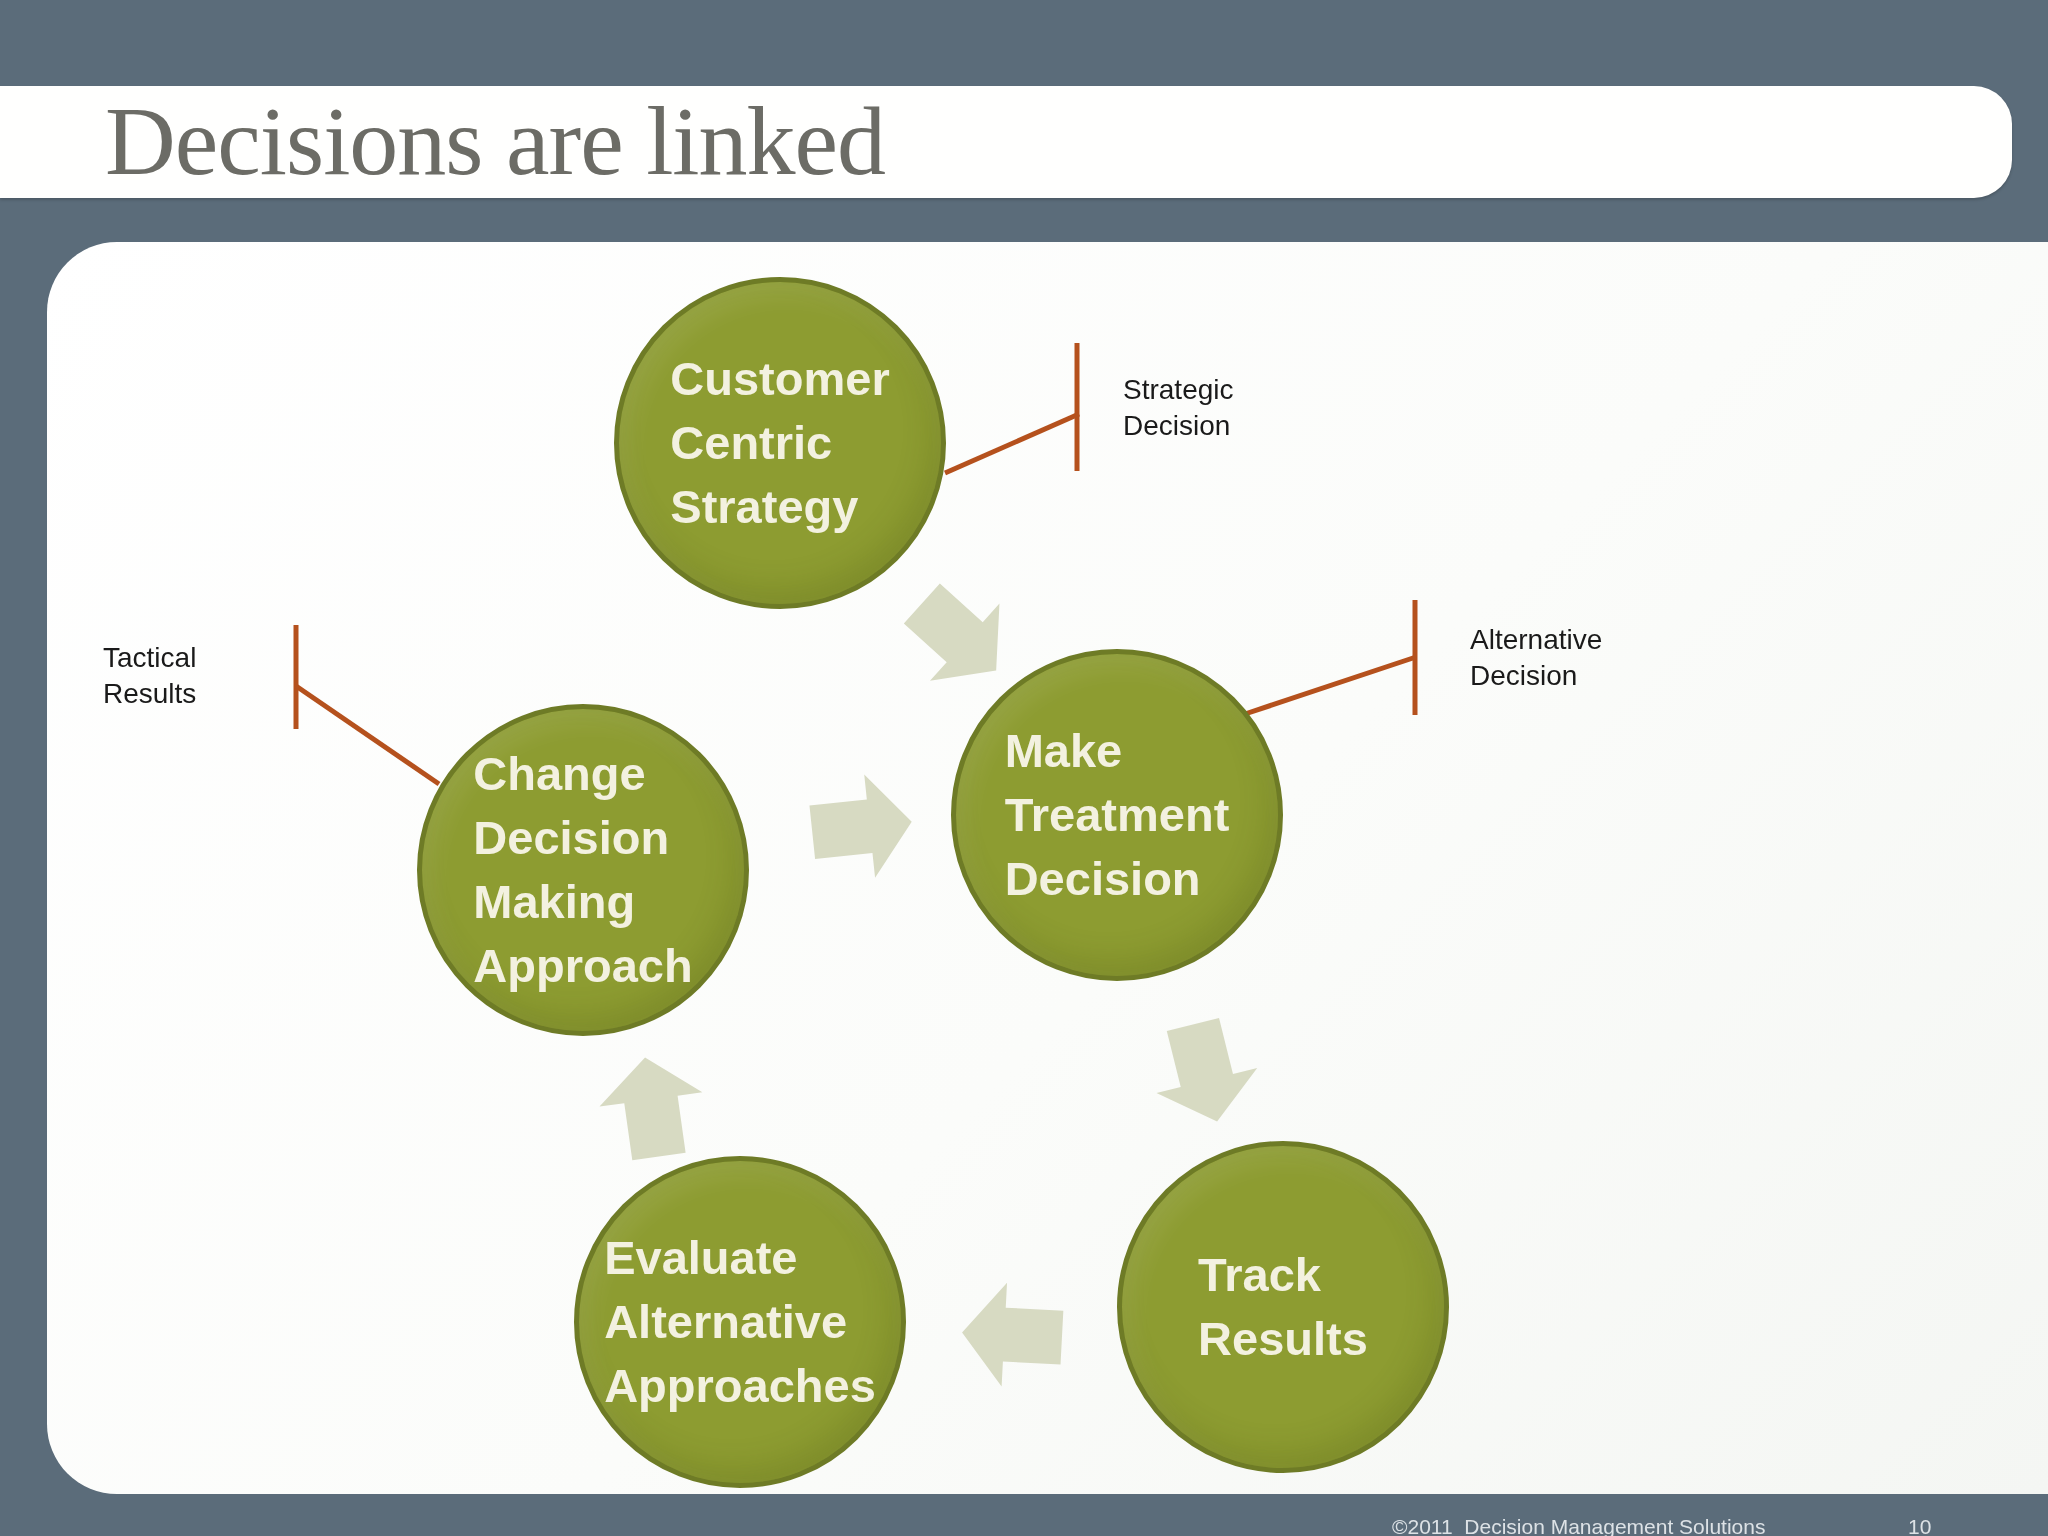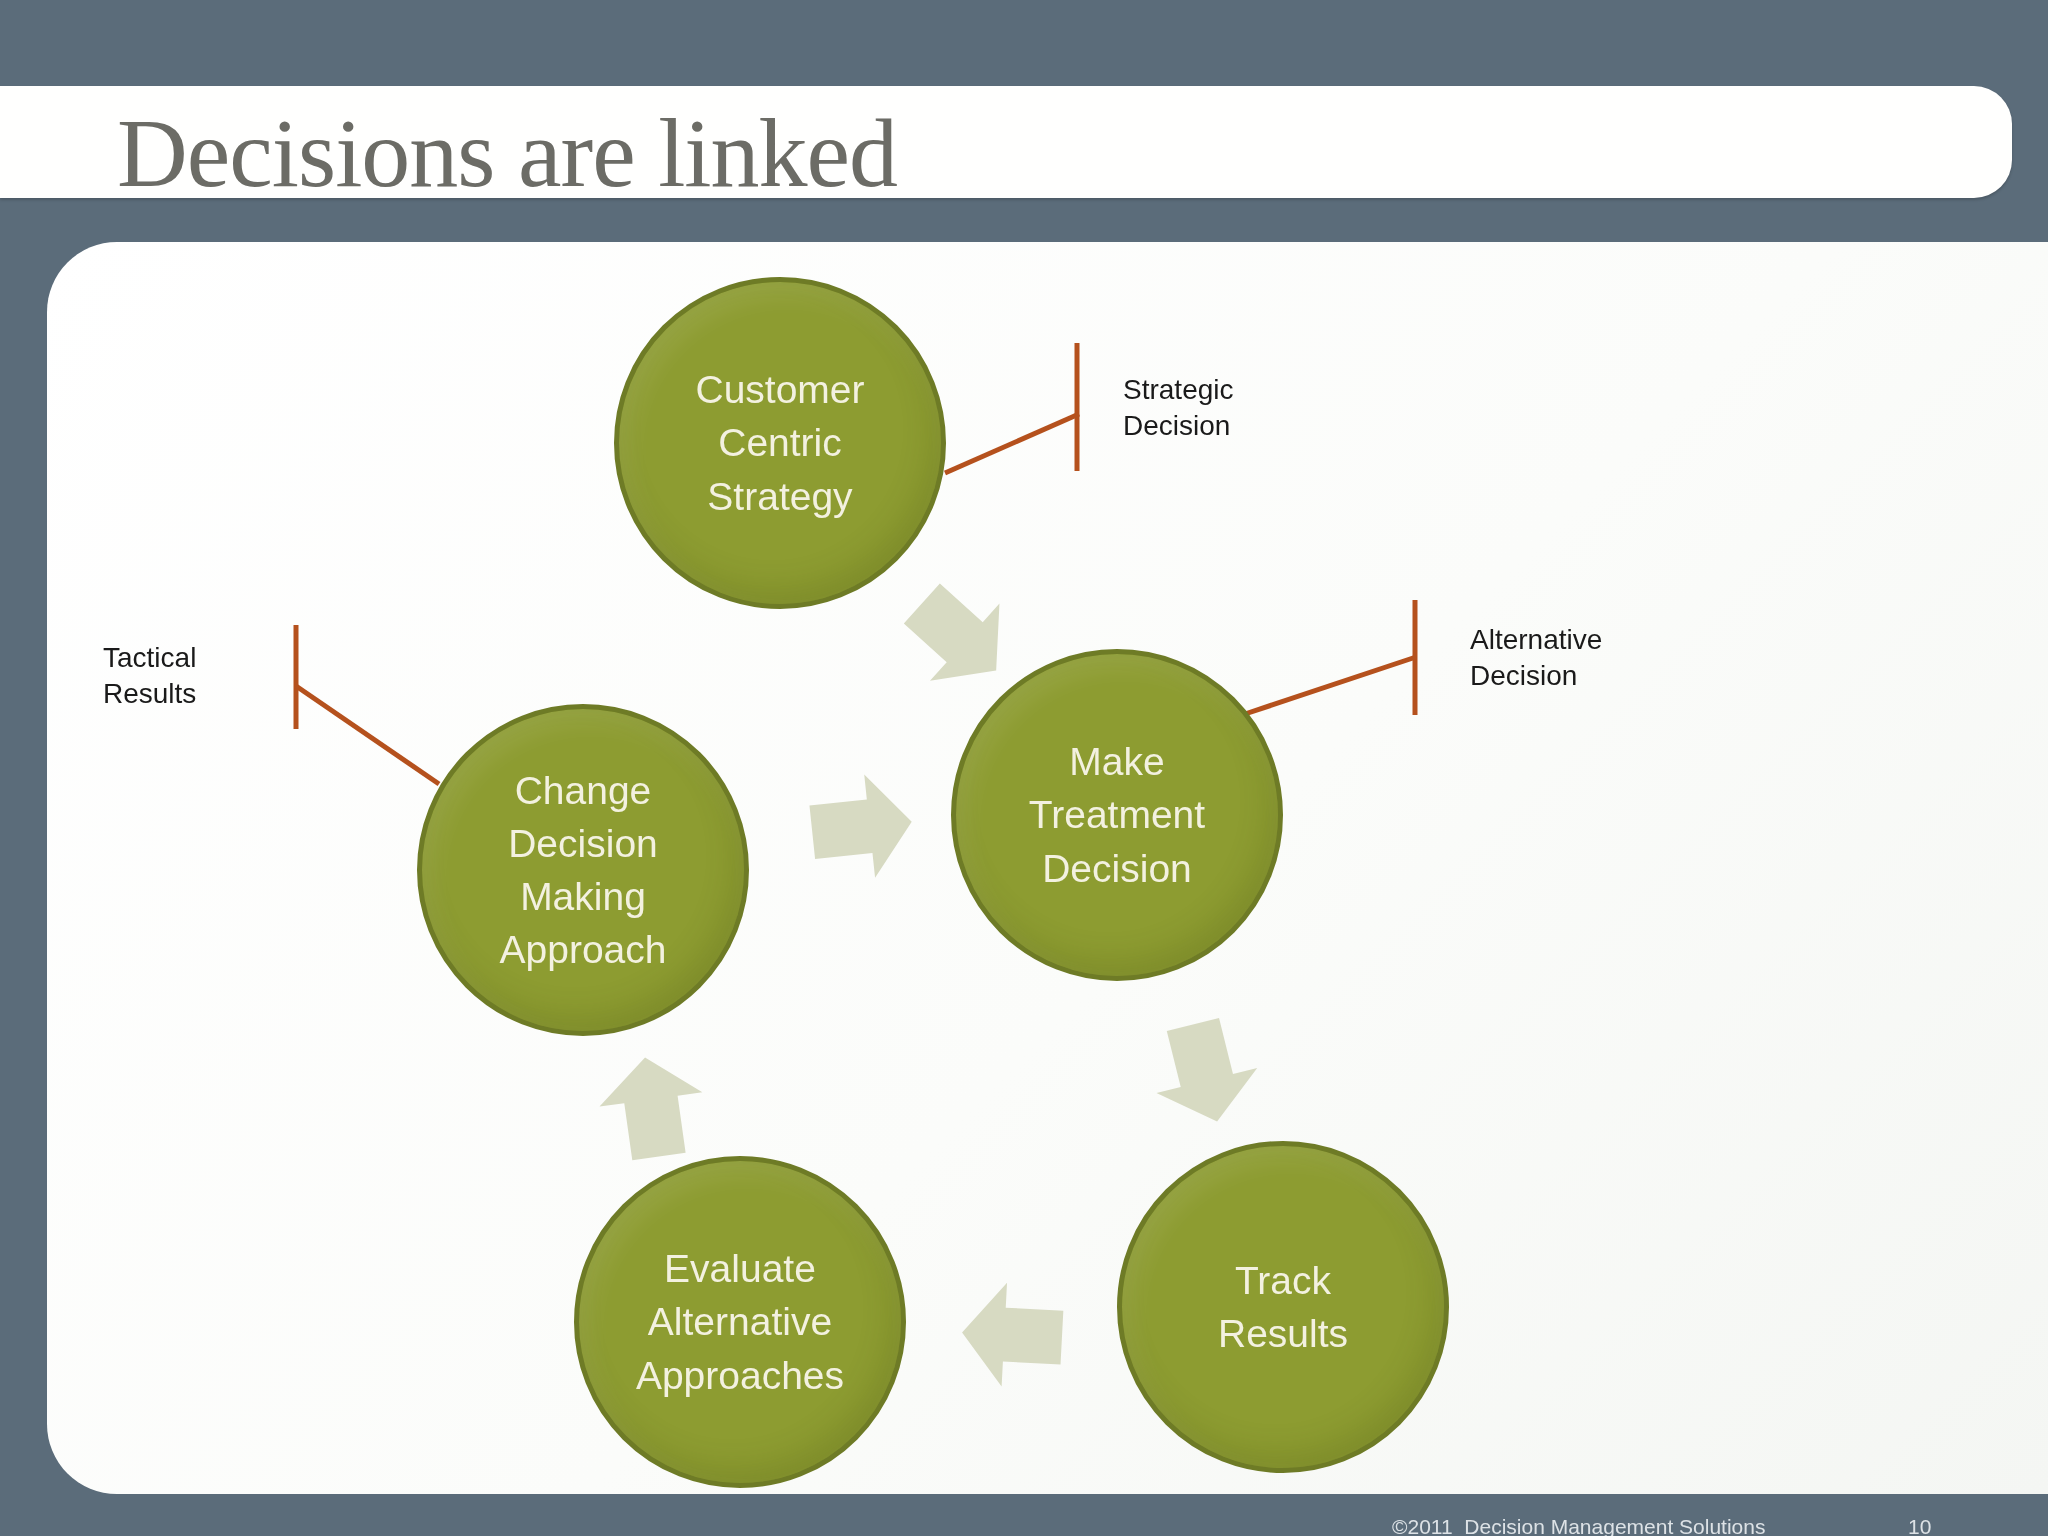--- a/index.html
+++ b/index.html
@@ -6,38 +6,38 @@
   body { width:2048px; height:1536px; overflow:hidden;
          font-family:"Liberation Sans", sans-serif; }
 
   .slide { position:relative; width:2048px; height:1536px;
            background: var(--slate-background); }
 
   
   .title-bar { position:absolute; left:0; top:86px; width:2012px; height:112px;
                background:#fffffe; border-radius:0 38px 38px 0;
                box-shadow:0 2px 3px rgba(0,0,0,0.18); }
-  .title { margin:12px; padding-left:105px; font-family:"Liberation Serif", serif;
+  .title { margin:0; padding-left:105px; font-family:"Liberation Serif", serif;
            font-weight:normal; font-size:98px; line-height:110px;
            color: var(--title-text); letter-spacing:-1px; white-space:nowrap; }
 
   
   .content-panel { position:absolute; left:47px; top:242px; width:2001px; height:1252px;
                    background: linear-gradient(135deg, #ffffff 0%, #fbfcfa 55%, #f4f6f3 100%);
                    border-radius:70px 0 0 70px; }
 
   
   .node { position:absolute; width:332px; height:332px; box-sizing:border-box;
           border-radius:50%; border:5px solid var(--circle-border);
           background: var(--circle-fill);
           box-shadow: inset -8px -14px 30px rgba(60,70,10,0.18),
                       inset 8px 12px 26px rgba(255,255,255,0.10);
           display:flex; align-items:center; justify-content:center; }
-  .node span { color: var(--circle-text); font-size:39px; line-height:1.36;
-               text-align:center; white-space:pre-line; }
+  .node span { color: var(--circle-text); font-size:47px; line-height:1.36;
+               white-space:pre-line;font-weight:bold; }
   .node-1 { left:614px;  top:277px; }
   .node-2 { left:951px;  top:649px; }
   .node-3 { left:1117px; top:1141px; }
   .node-4 { left:574px;  top:1156px; }
   .node-5 { left:417px;  top:704px; }
 
   
   .arrow { position:absolute; width:100px; height:112px; overflow:visible; }
   .arrow path { fill: var(--arrow-fill); }
   .arrow-1 { left:909px;  top:581px;  transform:rotate(42deg); }

